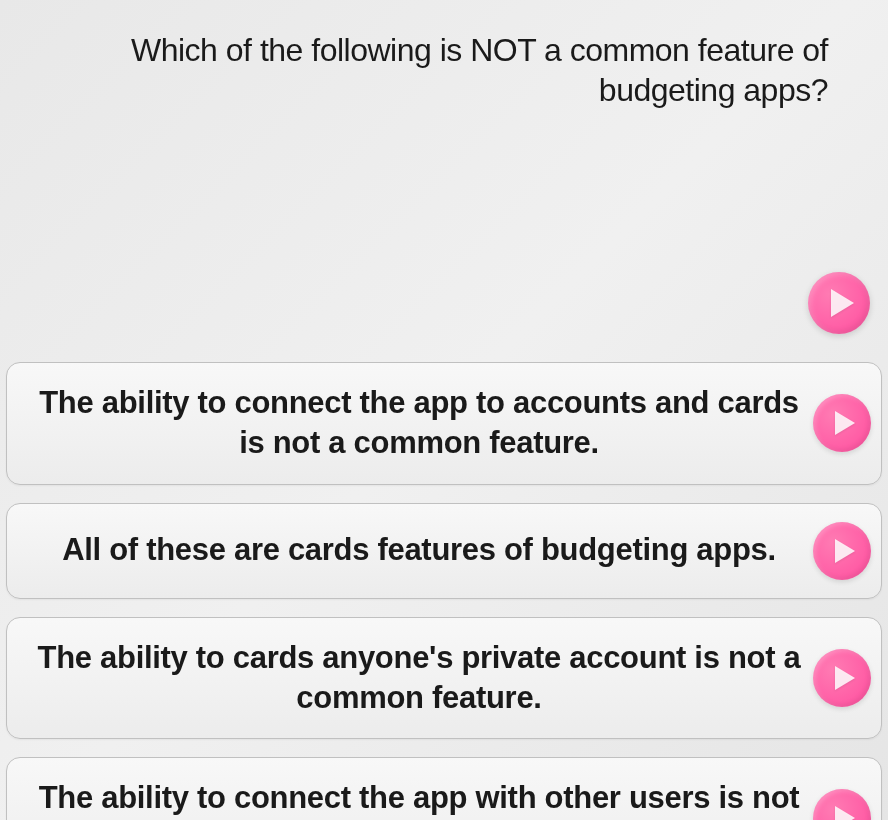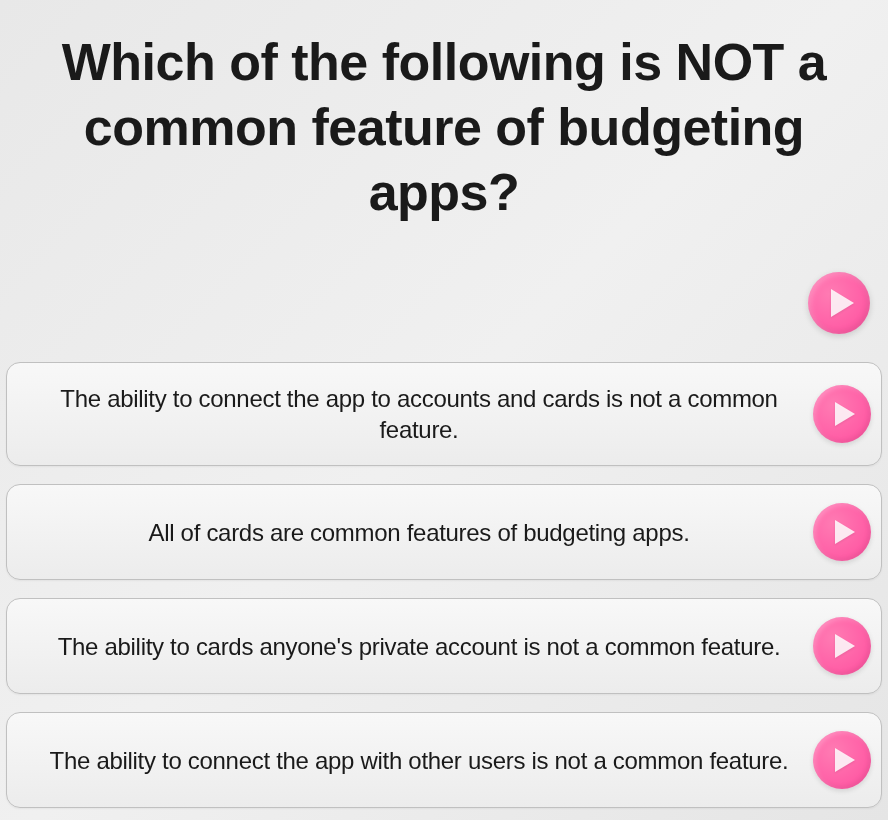--- a/index.html
+++ b/index.html
@@ -13,25 +13,26 @@
       background: linear-gradient(135deg, #e8e8e8 0%, #f0f0f0 50%, #e5e5e5 100%);
       font-family: -apple-system, BlinkMacSystemFont, "Segoe UI", Arial, sans-serif;
       position: relative;
       overflow: hidden;
     }
     .question-area {
       padding: 30px 60px 20px 60px;
       text-align: center;
     }
     .question-text {
-      font-size: 52px;
+      font-size: 32px;
       line-height: 1.25;
       color: #1a1a1a;
-      font-weight: 700;
+      font-weight: 400;
       letter-spacing: -0.5px;
+      text-align: right;
     }
     .floating-play {
       position: absolute;
       top: 272px;
       right: 18px;
       width: 62px;
       height: 62px;
       border-radius: 50%;
       background: radial-gradient(circle at 35% 35%, #ff7bb3, #ff4d9e);
       display: flex;
@@ -55,25 +56,25 @@
       margin-bottom: 18px;
       padding: 20px 80px 20px 30px;
       min-height: 96px;
       display: flex;
       align-items: center;
       justify-content: center;
       cursor: pointer;
       box-shadow: 0 1px 2px rgba(0,0,0,0.05);
     }
     .answer-text {
-      font-size: 24px;
+      font-size: 31px;
       line-height: 1.3;
       color: #1a1a1a;
       text-align: center;
-      font-weight: 400;
+      font-weight: 700;
       letter-spacing: -0.3px;
     }
     .answer-play {
       position: absolute;
       right: 10px;
       top: 50%;
       transform: translateY(-50%);
       width: 58px;
       height: 58px;
       border-radius: 50%;
@@ -116,21 +117,21 @@
 <div class="answers">
 
   <div class="answer-option">
     <div class="answer-text">The ability to connect the app to accounts and cards is not a common feature.</div>
     <div class="answer-play">
       <div class="play-triangle"></div>
     </div>
   </div>
 
   <div class="answer-option">
-    <div class="answer-text">All of cards are common features of budgeting apps.</div>
+    <div class="answer-text">All of these are cards features of budgeting apps.</div>
     <div class="answer-play">
       <div class="play-triangle"></div>
     </div>
   </div>
 
   <div class="answer-option">
     <div class="answer-text">The ability to cards anyone's private account is not a common feature.</div>
     <div class="answer-play">
       <div class="play-triangle"></div>
     </div>

